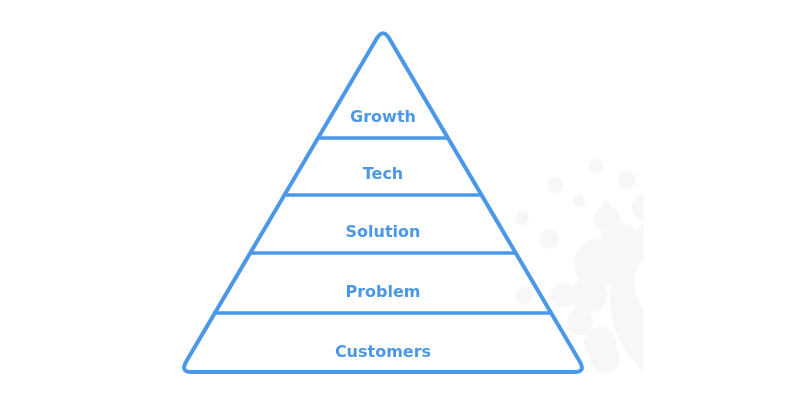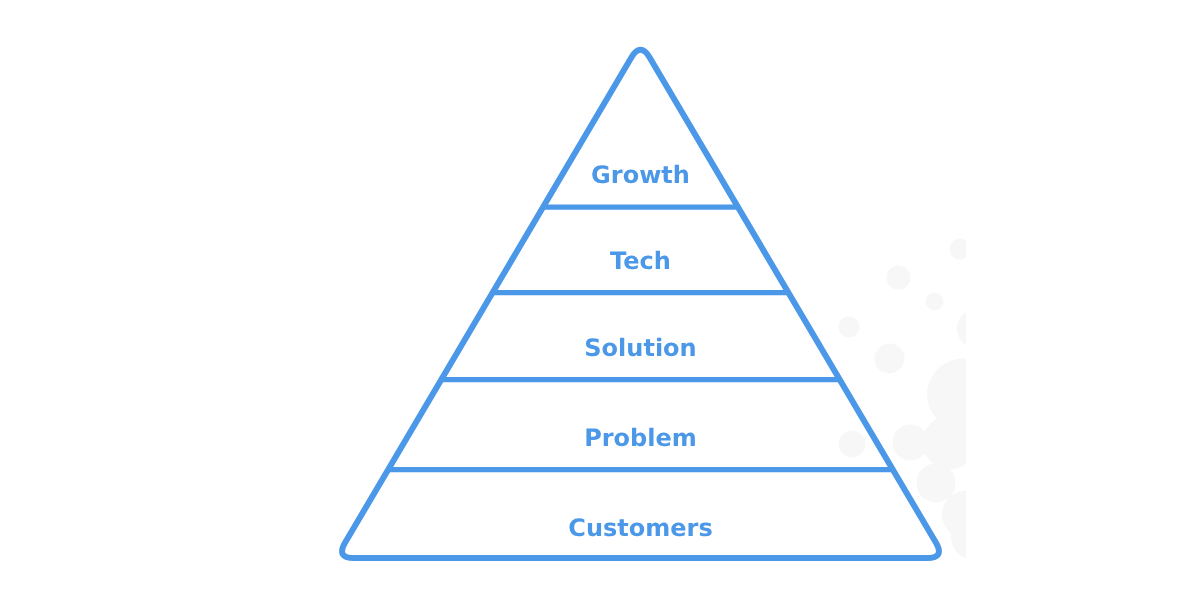--- a/index.html
+++ b/index.html
@@ -15,21 +15,20 @@
     height: 400px;
     background: var(--background);
     font-family: "DejaVu Sans", sans-serif;
   }
   .canvas {
     position: relative;
     width: 644px;
     height: 400px;
     overflow: hidden;
     background: var(--background);
-    padding-left: 44px;
   }
   svg { display: block; }
   .watermark-dot {
     fill: var(--watermark-gray);
   }
   .watermark-letter {
     fill: #ffffff;
     font-family: "DejaVu Sans", sans-serif;
     font-weight: 700;
     font-size: 170px;

